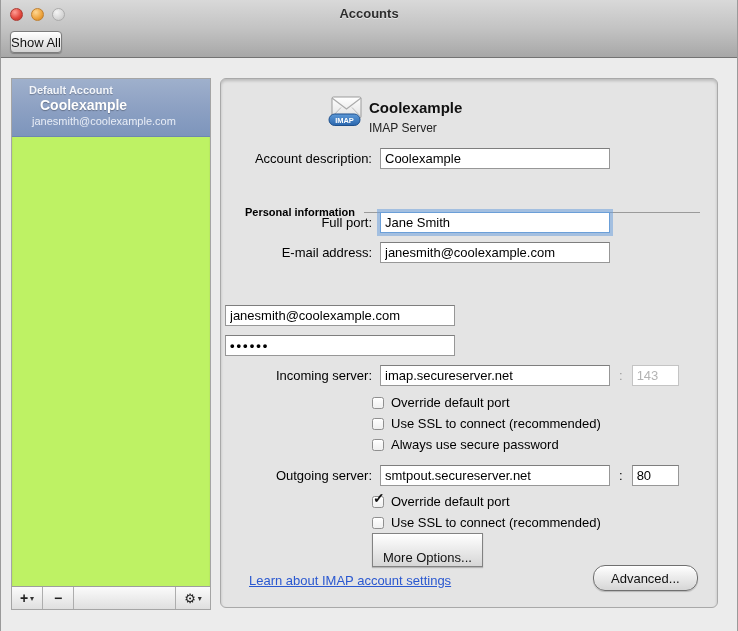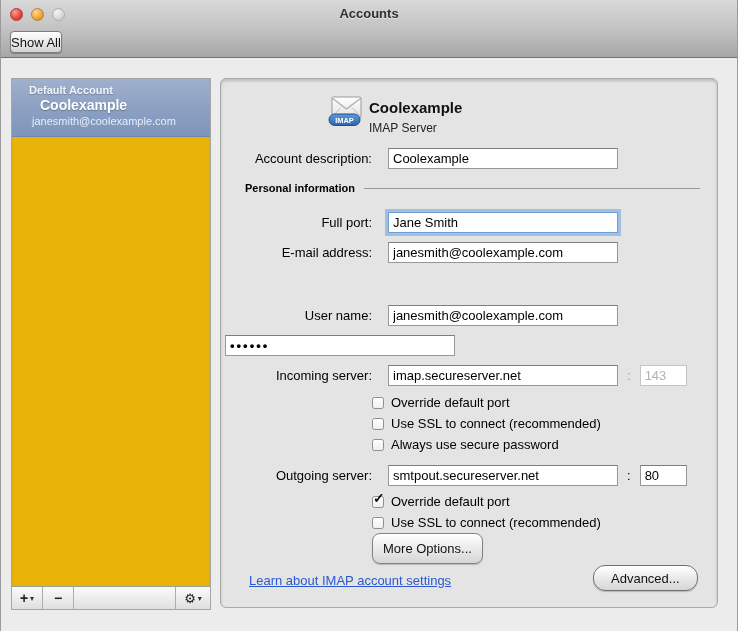--- a/index.html
+++ b/index.html
@@ -26,21 +26,21 @@
   .show-all{
     position:absolute;top:31px;left:9px;height:22px;padding:0 0;
     font-family:"Liberation Sans",sans-serif;font-size:13px;color:#111;
     border:1px solid #7c7c7c;border-radius:4px;
     background:linear-gradient(180deg,#ffffff 0%,#ececec 48%,#d3d3d3 100%);
     box-shadow:inset 0 1px 0 #fff,0 1px 1px rgba(0,0,0,.25);
   }
   
   .sidebar{
     position:absolute;left:10px;top:78px;width:200px;height:532px;
-    background:#eab308;border:1px solid #a5a5a5;box-sizing:border-box;
+    background:#bef264;border:1px solid #a5a5a5;box-sizing:border-box;
     box-shadow:inset 0 1px 2px rgba(0,0,0,.12);
   }
   .side-sel{
     position:absolute;top:0;left:0;right:0;height:57px;color:#fff;
     background:linear-gradient(180deg,#9fb0cc 0%,#8da1c3 50%,#7d95bc 100%);
     border-bottom:1px solid #6e87b0;
   }
   .side-sel .hdr{margin:5px 0 0 17px;font-size:11px;font-weight:bold;color:#f2f5fa;text-shadow:0 1px 1px rgba(0,0,0,.25);}
   .side-sel .nm{margin:1px 0 0 28px;font-size:14px;font-weight:bold;text-shadow:0 1px 1px rgba(0,0,0,.3);}
   .side-sel .em{margin:2px 0 0 20px;font-size:11px;color:#e8edf6;}
@@ -60,44 +60,44 @@
   
   .panel{
     position:absolute;left:219px;top:78px;width:498px;height:530px;box-sizing:border-box;
     background:#e4e4e4;border:1px solid #a9a9a9;border-radius:6px;
     box-shadow:inset 0 2px 3px rgba(0,0,0,.18);
   }
   .acct-icon{position:absolute;left:106px;top:16px;}
   .acct-title{position:absolute;left:148px;top:20px;font-size:15px;font-weight:bold;color:#111;}
   .acct-sub{position:absolute;left:148px;top:42px;font-size:12px;color:#222;}
   .row{position:absolute;left:4px;display:flex;align-items:center;height:22px;}
-  .lbl{width:147px;text-align:right;font-size:13px;color:#000;padding-right:16px;flex:none;}
+  .lbl{width:147px;text-align:right;font-size:13px;color:#000;padding-right:8px;flex:none;}
   .tf{
     width:230px;height:21px;box-sizing:border-box;padding:1px 4px;flex:none;
     border:1px solid #979797;border-top-color:#7e7e7e;background:#fff;
     font-family:"Liberation Sans",sans-serif;font-size:13px;color:#000;border-radius:0;
   }
   .tf.focused{border:1px solid #6b9fd8;box-shadow:0 0 0 3px rgba(110,160,220,.55);}
   .tf.pw{letter-spacing:2px;font-weight:bold;}
   .colon{font-size:13px;color:#000;margin:0 9px;flex:none;}
   .colon.dis{color:#9b9b9b;}
   .tf.port{width:47px;}
   .tf.disabled{border-color:#c4c4c4;color:#b3b3b3;background:#fff;}
-  .sect{position:absolute;left:24px;right:17px;display:flex;align-items:center;}
+  .sect{position:absolute;left:24px;right:17px;display:flex;align-items:center;margin-top:24px;}
   .sect .st{font-size:11px;font-weight:bold;color:#000;flex:none;}
   .sect .line{flex:1;height:1px;background:#9a9a9a;margin-left:9px;}
   .cbrow{position:absolute;left:151px;display:flex;align-items:center;height:15px;}
   .cb{width:12px;height:12px;box-sizing:border-box;flex:none;position:relative;
     border:1px solid #8f8f8f;border-radius:2.5px;background:linear-gradient(#ffffff,#efefef);
     box-shadow:inset 0 1px 0 #fff;}
   .cb .mark{position:absolute;left:0px;top:-7px;font-size:14px;font-weight:bold;color:#111;}
   .cblbl{font-size:13px;color:#000;margin-left:7px;}
   .btn{
-    font-family:"Liberation Sans",sans-serif;font-size:13px;color:#111;height:31px;padding:4px 10px;
-    border:1px solid #828282;border-radius:8px;
+    font-family:"Liberation Sans",sans-serif;font-size:13px;color:#111;height:21px;padding:16px 10px;
+    border:1px solid #828282;border-radius:0;
     background:linear-gradient(180deg,#ffffff 0%,#ebebeb 48%,#d6d6d6 100%);
     box-shadow:inset 0 1px 0 #fff,0 1px 1px rgba(0,0,0,.2);
   }
   .btn.more{position:absolute;left:151px;top:454px;}
   .btn.pill{position:absolute;left:372px;top:486px;height:26px;border-radius:12px;padding:0 17px;border-color:#707070;text-align:right;}
   .learn-link{position:absolute;left:28px;top:494px;font-size:13px;color:#2a58d0;text-decoration:underline;cursor:pointer;}
   
   .badge-text{font-family:"Liberation Sans",sans-serif;font-weight:bold;}
 </style>
 </head>
@@ -175,21 +175,20 @@
       <input class="tf focused" type="text" value="Jane Smith" style="">
     </div>
 
     <div class="row" style="top:162px">
       <span class="lbl">E-mail address:</span>
       <input class="tf" type="text" value="janesmith@coolexample.com" style="">
     </div>
 
 
     <div class="row" style="top:225px">
-      <span class="lbl">User name:</span>
       <input class="tf" type="text" value="janesmith@coolexample.com" style="">
     </div>
 
     <div class="row" style="top:255px">
       <input class="tf pw" type="text" value="••••••" style="">
     </div>
 
     <div class="row" style="top:285px">
       <span class="lbl">Incoming server:</span>
       <input class="tf" type="text" value="imap.secureserver.net" style="">

